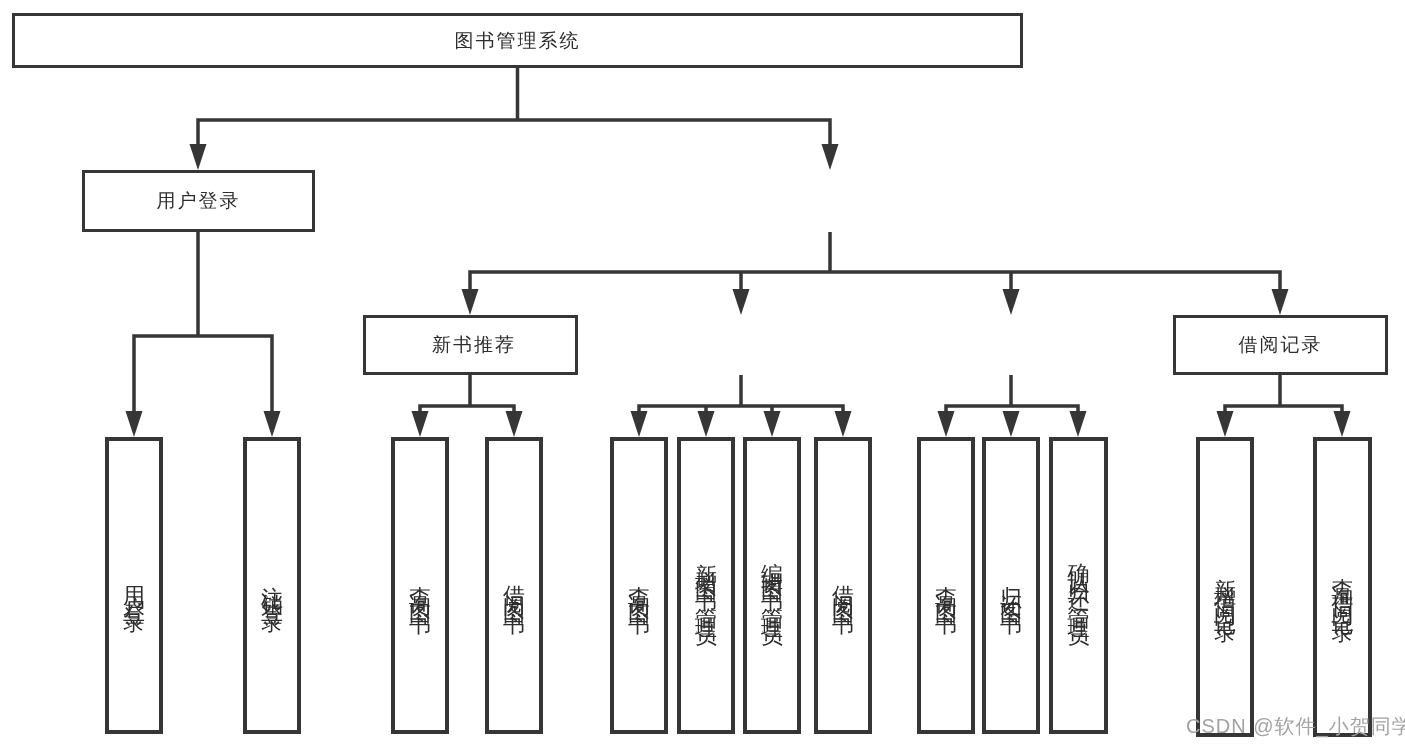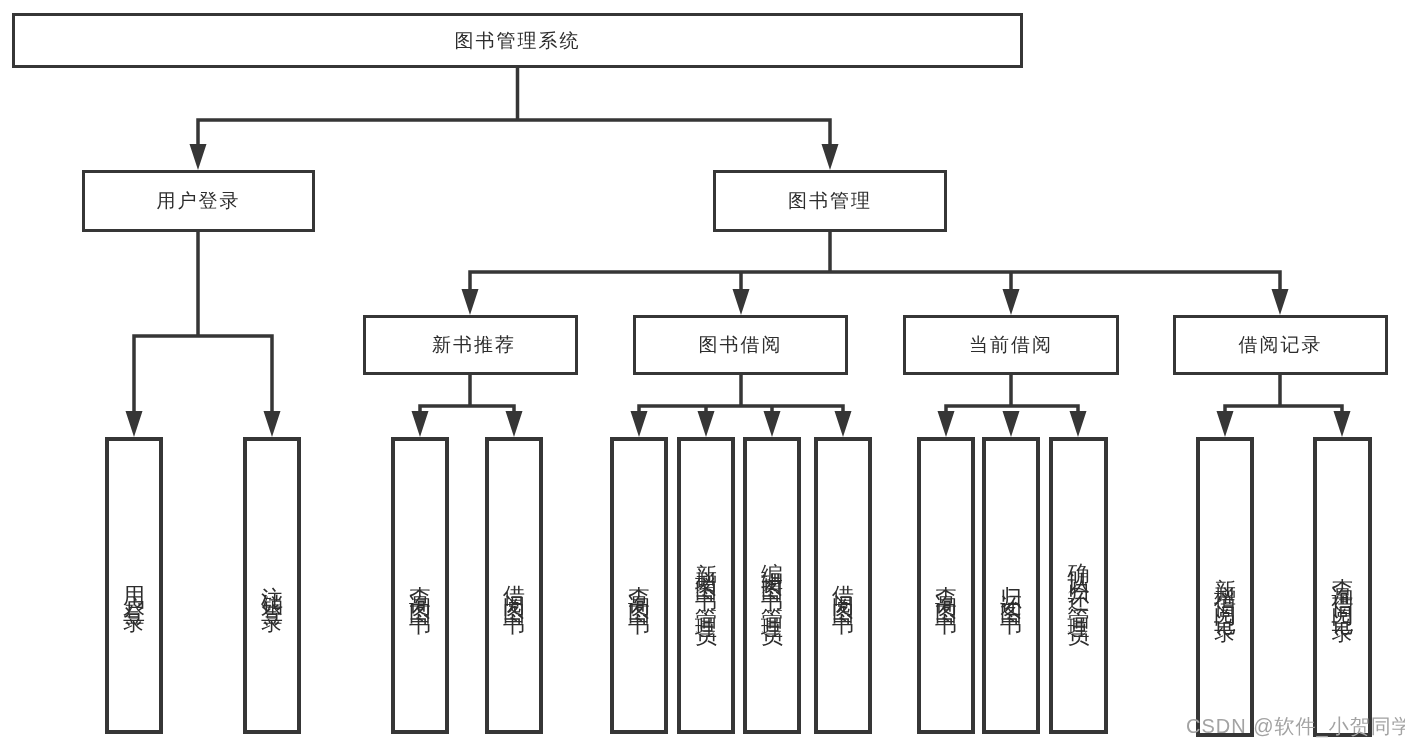--- a/index.html
+++ b/index.html
@@ -94,32 +94,23 @@
       M1333.5 411 L1350.5 411 L1342 437 Z"></path>
   </svg>
 
   <div class="node" style="left:12px; top:13px; width:1011px; height:55px;">
     <span>图书管理系统</span>
   </div>
 
   <div class="node" style="left:82px; top:170px; width:233px; height:62px;">
     <span>用户登录</span>
   </div>
-  <div class="node" style="left:713px; top:170px; width:234px; height:62px;">
-    <span>图书管理</span>
-  </div>
 
   <div class="node" style="left:363px; top:315px; width:215px; height:60px;padding-left:7px;">
     <span>新书推荐</span>
-  </div>
-  <div class="node" style="left:633px; top:315px; width:215px; height:60px;">
-    <span>图书借阅</span>
-  </div>
-  <div class="node" style="left:903px; top:315px; width:216px; height:60px;">
-    <span>当前借阅</span>
   </div>
   <div class="node" style="left:1173px; top:315px; width:215px; height:60px;">
     <span>借阅记录</span>
   </div>
 
   <div class="node vert" style="left:105px; top:437px; width:58px; height:297px;">
     <span>用户登录</span>
   </div>
   <div class="node vert" style="left:243px; top:437px; width:58px; height:297px;">
     <span>注销登录</span>

